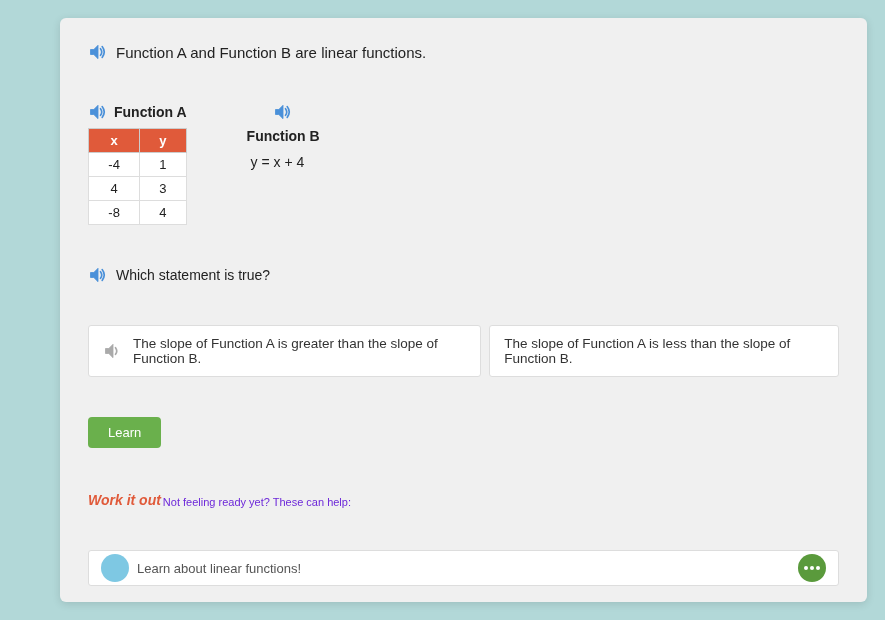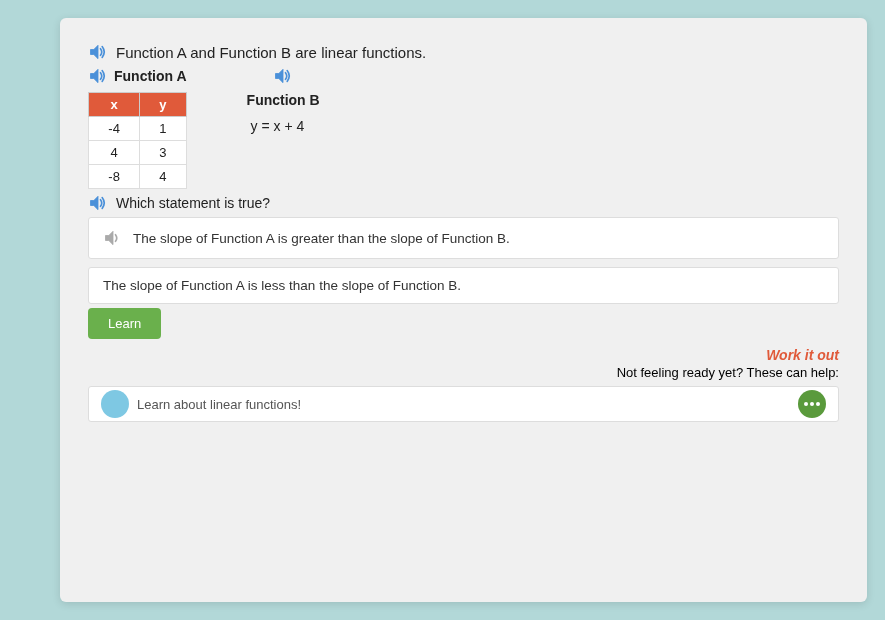--- a/index.html
+++ b/index.html
@@ -17,20 +17,21 @@
     .main-card {
       background: #f0f0f0;
       margin: 18px 18px 18px 60px;
       border-radius: 6px;
       padding: 24px 28px 16px 28px;
       flex: 1;
       display: flex;
       flex-direction: column;
       gap: 4px;
       box-shadow: 0 2px 8px rgba(0,0,0,0.12);
+      justify-content: space-between;
     }
 
     .intro-line {
       display: flex;
       align-items: center;
       gap: 8px;
       font-size: 15px;
       color: #222;
     }
 
@@ -109,21 +110,21 @@
     .question-line {
       display: flex;
       align-items: center;
       gap: 8px;
       font-size: 14px;
       color: #222;
     }
 
     .answer-options {
       display: flex;
-      flex-direction: column;
+      flex-direction: row;
       gap: 8px;
     }
 
     .answer-option {
       background: white;
       border: 1px solid #ddd;
       border-radius: 3px;
       padding: 10px 14px;
       font-size: 13.5px;
       color: #333;
@@ -139,36 +140,36 @@
       border: none;
       border-radius: 4px;
       padding: 8px 20px;
       font-size: 13px;
       cursor: pointer;
       width: fit-content;
     }
 
     .work-it-out-section {
       display: flex;
-      flex-direction: column;
+      flex-direction: row;
       align-items: flex-end;
       gap: 2px;
       margin-top: 4px;
     }
 
     .work-it-out-title {
       font-size: 14px;
       color: #e05a3a;
       font-weight: bold;
       font-style: italic;
     }
 
     .work-it-out-subtitle {
-      font-size: 13px;
-      color: #000000;
+      font-size: 11px;
+      color: #6d28d9;
     }
 
     .bottom-bar {
       display: flex;
       align-items: center;
       background: white;
       border: 1px solid #ddd;
       border-radius: 3px;
       padding: 3px 12px;
       font-size: 13px;

